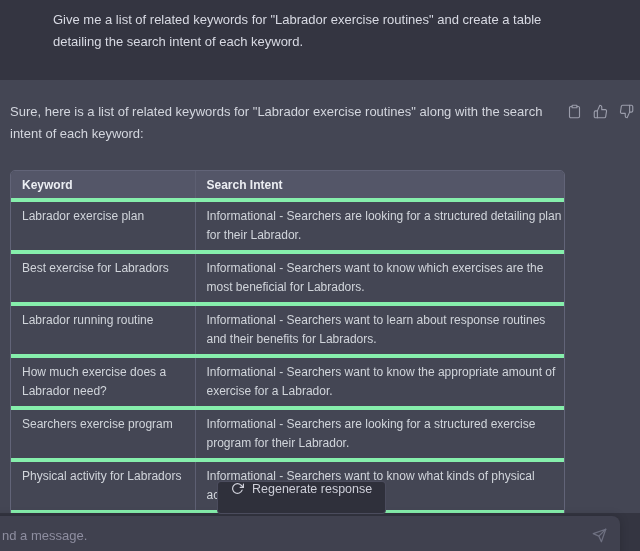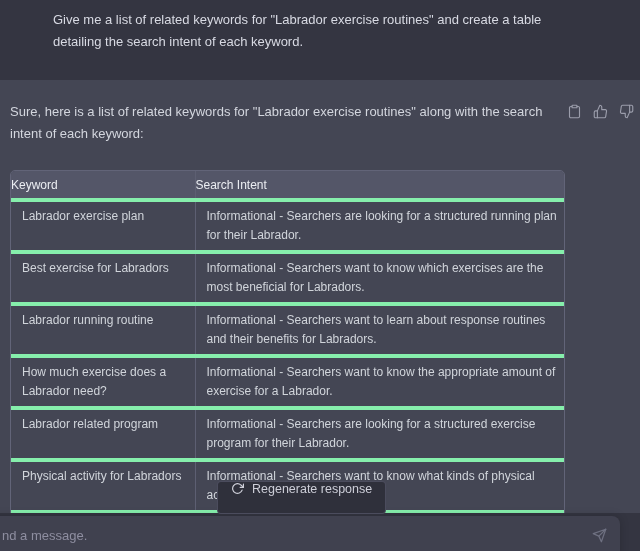--- a/index.html
+++ b/index.html
@@ -21,22 +21,22 @@
   .msg-actions .icon-btn { width:15px; height:15px; cursor:pointer; }
   .msg-actions svg { width:15px; height:15px; display:block; }
 
   
   .table-wrap {
     position:absolute; left:10px; top:90px; width:553px;
     border:1px solid #626478; border-radius:5px; overflow:hidden;
   }
   table { border-collapse:collapse; table-layout:fixed; width:553px; }
   th {
-    background:#545668; height:27px; padding:0 0; text-align:left; vertical-align:middle;
-    font-size:12px; font-weight:normal; color:#ebedf2;
+    background:#545668; height:27px; padding:0 11px; text-align:left; vertical-align:middle;
+    font-size:12px; font-weight:bold; color:#ebedf2;
   }
   td {
     height:48px; box-sizing:border-box; vertical-align:top;
     padding:5px 2px 5px 11px; font-size:12px; line-height:19px; color:#d1d5db;
   }
   tbody td { border-top:4px solid #86efac; }
   td + td, th + th { border-left:1px solid #5d5f72; }
   tr.faded td { color:#8d90a0; }
 
   
@@ -104,36 +104,36 @@
           </colgroup>
         <thead>
           <tr>
             <th>Keyword</th>
             <th>Search Intent</th>
           </tr>
         </thead>
         <tbody>
           <tr>
             <td>Labrador exercise plan</td>
-            <td>Informational - Searchers are looking for a structured running plan for their Labrador.</td>
+            <td>Informational - Searchers are looking for a structured detailing plan for their Labrador.</td>
           </tr>
           <tr>
             <td>Best exercise for Labradors</td>
             <td>Informational - Searchers want to know which exercises are the most beneficial for Labradors.</td>
           </tr>
           <tr>
             <td>Labrador running routine</td>
             <td>Informational - Searchers want to learn about response routines and their benefits for Labradors.</td>
           </tr>
           <tr>
             <td>How much exercise does a Labrador need?</td>
             <td>Informational - Searchers want to know the appropriate amount of exercise for a Labrador.</td>
           </tr>
           <tr>
-            <td>Labrador related program</td>
+            <td>Searchers exercise program</td>
             <td>Informational - Searchers are looking for a structured exercise program for their Labrador.</td>
           </tr>
           <tr>
             <td>Physical activity for Labradors</td>
             <td>Informational - Searchers want to know what kinds of physical activity are suitable for Labradors.</td>
           </tr>
           <tr class="faded">
             <td>Labrador exercise equipment</td>
             <td>Commercial - Searchers are looking to purchase exercise</td>
           </tr>

